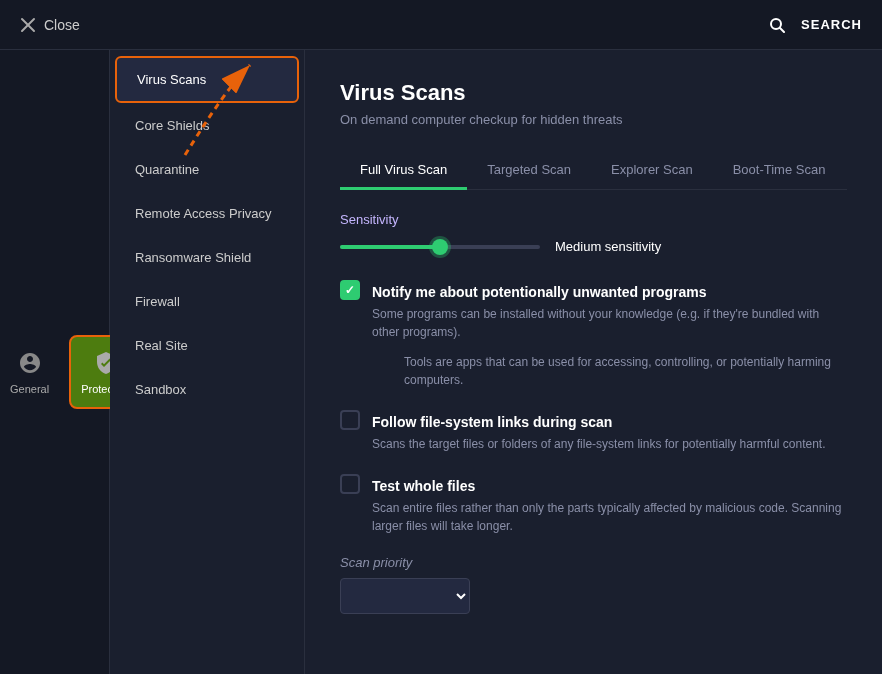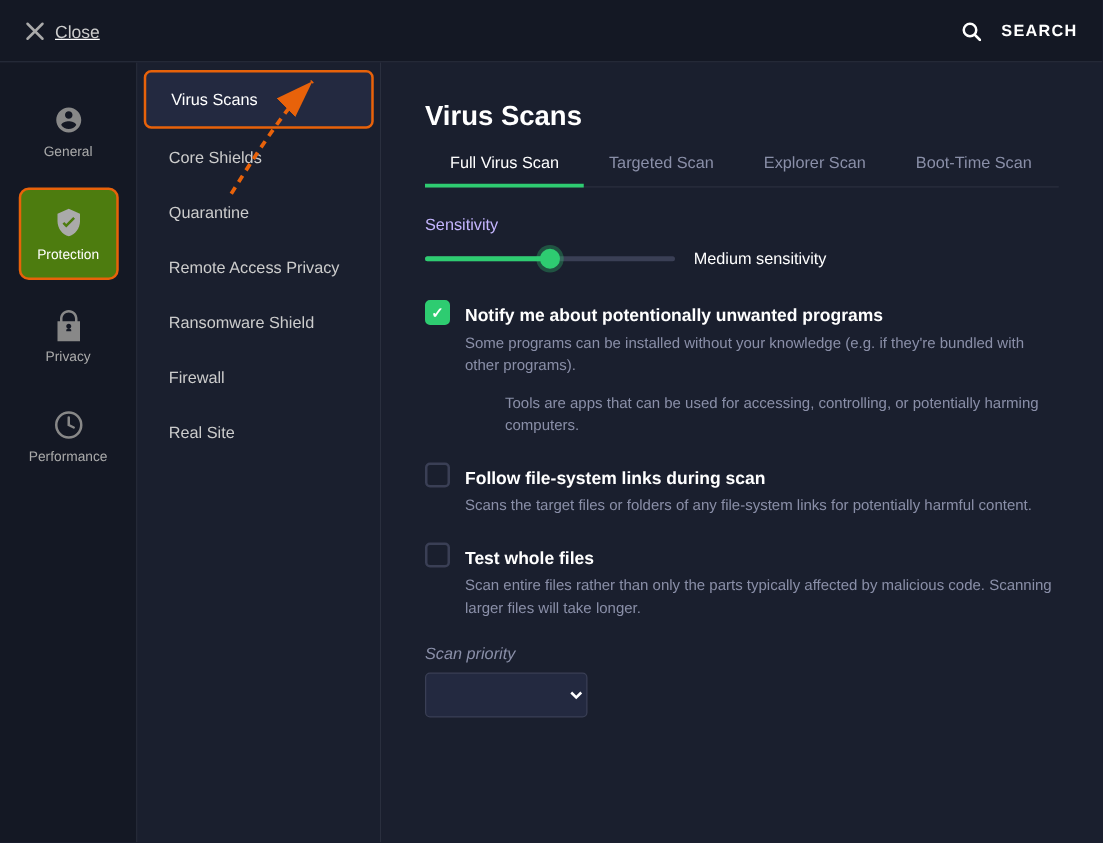--- a/index.html
+++ b/index.html
@@ -21,21 +21,20 @@
       padding: 0 20px;
       height: 50px;
       background: #141824;
       border-bottom: 1px solid #2a2f3e;
     }
     .topbar-left {
       display: flex;
       align-items: flex-start;
       gap: 8px;
       cursor: pointer;
-      text-decoration: underline;
     }
     .topbar-left span {
       font-size: 14px;
       color: #ccc;
     }
     .topbar-search {
       display: flex;
       align-items: center;
       gap: 16px;
       cursor: pointer;
@@ -51,21 +50,21 @@
     .layout {
       display: flex;
       height: calc(674px - 50px);
     }
 
     
     .sidebar-icons {
       width: 110px;
       background: #141824;
       display: flex;
-      flex-direction: column;
+      flex-direction: row;
       align-items: center;
       padding-top: 20px;
       gap: 10px;
       border-right: 1px solid #2a2f3e;
     }
     .sidebar-icon-item {
       display: flex;
       flex-direction: column;
       align-items: center;
       gap: 6px;
@@ -329,25 +328,27 @@
   </div>
 
   <div class="sidebar-menu">
     <div class="sidebar-menu-item active">Virus Scans</div>
     <div class="sidebar-menu-item">Core Shields</div>
     <div class="sidebar-menu-item">Quarantine</div>
     <div class="sidebar-menu-item">Remote Access Privacy</div>
     <div class="sidebar-menu-item">Ransomware Shield</div>
     <div class="sidebar-menu-item">Firewall</div>
     <div class="sidebar-menu-item">Real Site</div>
+    <div class="sidebar-menu-item">Sandbox</div>
   </div>
 
   <div class="main-content">
 
     <div class="page-title">Virus Scans</div>
+    <div class="page-subtitle">On demand computer checkup for hidden threats</div>
 
     
     <div class="tabs">
       <div class="tab active">Full Virus Scan</div>
       <div class="tab">Targeted Scan</div>
       <div class="tab">Explorer Scan</div>
       <div class="tab">Boot-Time Scan</div>
     </div>
 
     

